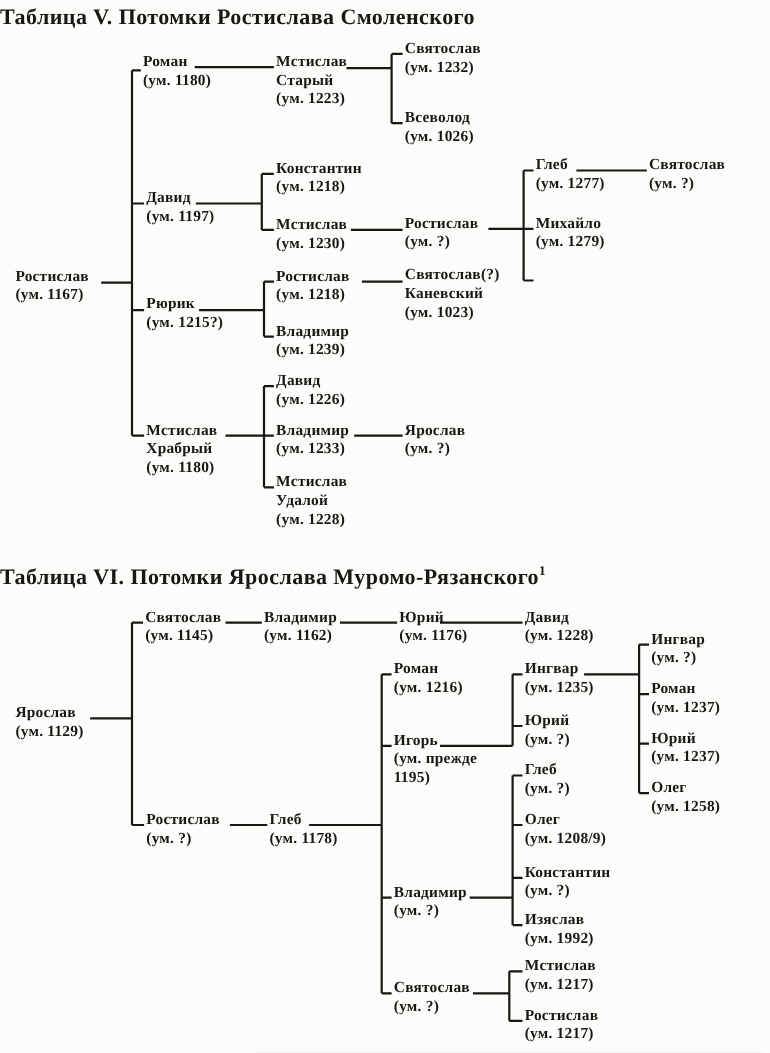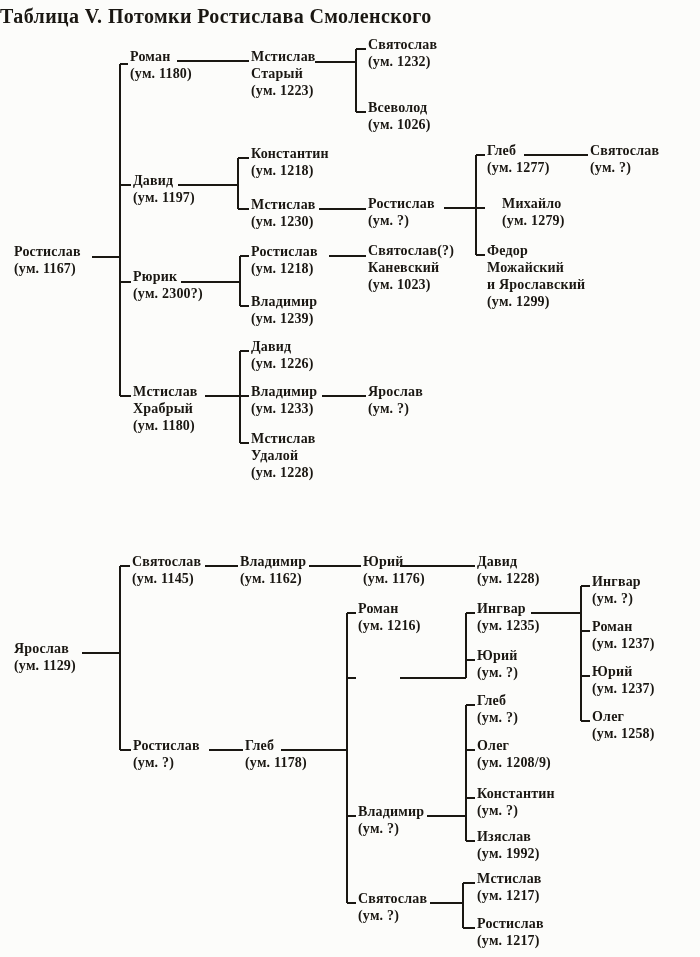--- a/index.html
+++ b/index.html
@@ -56,81 +56,83 @@
     <span>Таблица V. Потомки Ростислава Смоленского</span>
   </div>
 
   <div class="node" style="left:14px;top:243px">Ростислав
 (ум. 1167)</div>
   <div class="node" style="left:130px;top:48px">Роман
 (ум. 1180)</div>
   <div class="node" style="left:133px;top:172px">Давид
 (ум. 1197)</div>
   <div class="node" style="left:133px;top:268px">Рюрик
-(ум. 2300?)</div>
+(ум. 1215?)</div>
   <div class="node" style="left:133px;top:383px">Мстислав
 Храбрый
 (ум. 1180)</div>
   <div class="node" style="left:251px;top:48px">Мстислав
 Старый
 (ум. 1223)</div>
   <div class="node" style="left:368px;top:36px">Святослав
 (ум. 1232)</div>
   <div class="node" style="left:368px;top:99px">Всеволод
 (ум. 1026)</div>
   <div class="node" style="left:251px;top:145px">Константин
 (ум. 1218)</div>
   <div class="node" style="left:251px;top:196px">Мстислав
 (ум. 1230)</div>
   <div class="node" style="left:368px;top:195px">Ростислав
 (ум. ?)</div>
   <div class="node" style="left:487px;top:142px">Глеб
 (ум. 1277)</div>
   <div class="node" style="left:590px;top:142px">Святослав
 (ум. ?)</div>
-  <div class="node" style="left:502px;top:195px">Михайло
+  <div class="node" style="left:487px;top:195px">Михайло
 (ум. 1279)</div>
-  <div class="node" style="left:487px;top:242px">Федор
-Можайский
-и Ярославский
-(ум. 1299)</div>
   <div class="node" style="left:251px;top:243px">Ростислав
 (ум. 1218)</div>
   <div class="node" style="left:368px;top:242px">Святослав(?)
 Каневский
 (ум. 1023)</div>
   <div class="node" style="left:251px;top:293px">Владимир
 (ум. 1239)</div>
   <div class="node" style="left:251px;top:338px">Давид
 (ум. 1226)</div>
   <div class="node" style="left:251px;top:383px">Владимир
 (ум. 1233)</div>
   <div class="node" style="left:368px;top:383px">Ярослав
 (ум. ?)</div>
   <div class="node" style="left:251px;top:430px">Мстислав
 Удалой
 (ум. 1228)</div>
 
+  <div class="title" style="top:507px">
+    <span>Таблица VI. Потомки Ярослава Муромо-Рязанского</span><sup>1</sup>
+  </div>
 
   <div class="node" style="left:14px;top:640px">Ярослав
 (ум. 1129)</div>
   <div class="node" style="left:132px;top:553px">Святослав
 (ум. 1145)</div>
   <div class="node" style="left:240px;top:553px">Владимир
 (ум. 1162)</div>
   <div class="node" style="left:363px;top:553px">Юрий
 (ум. 1176)</div>
   <div class="node" style="left:477px;top:553px">Давид
 (ум. 1228)</div>
   <div class="node" style="left:133px;top:737px">Ростислав
 (ум. ?)</div>
   <div class="node" style="left:245px;top:737px">Глеб
 (ум. 1178)</div>
   <div class="node" style="left:358px;top:600px">Роман
 (ум. 1216)</div>
+  <div class="node" style="left:358px;top:665px">Игорь
+(ум. прежде
+1195)</div>
   <div class="node" style="left:358px;top:803px">Владимир
 (ум. ?)</div>
   <div class="node" style="left:358px;top:890px">Святослав
 (ум. ?)</div>
   <div class="node" style="left:477px;top:600px">Ингвар
 (ум. 1235)</div>
   <div class="node" style="left:477px;top:647px">Юрий
 (ум. ?)</div>
   <div class="node" style="left:592px;top:573px">Ингвар
 (ум. ?)</div>

